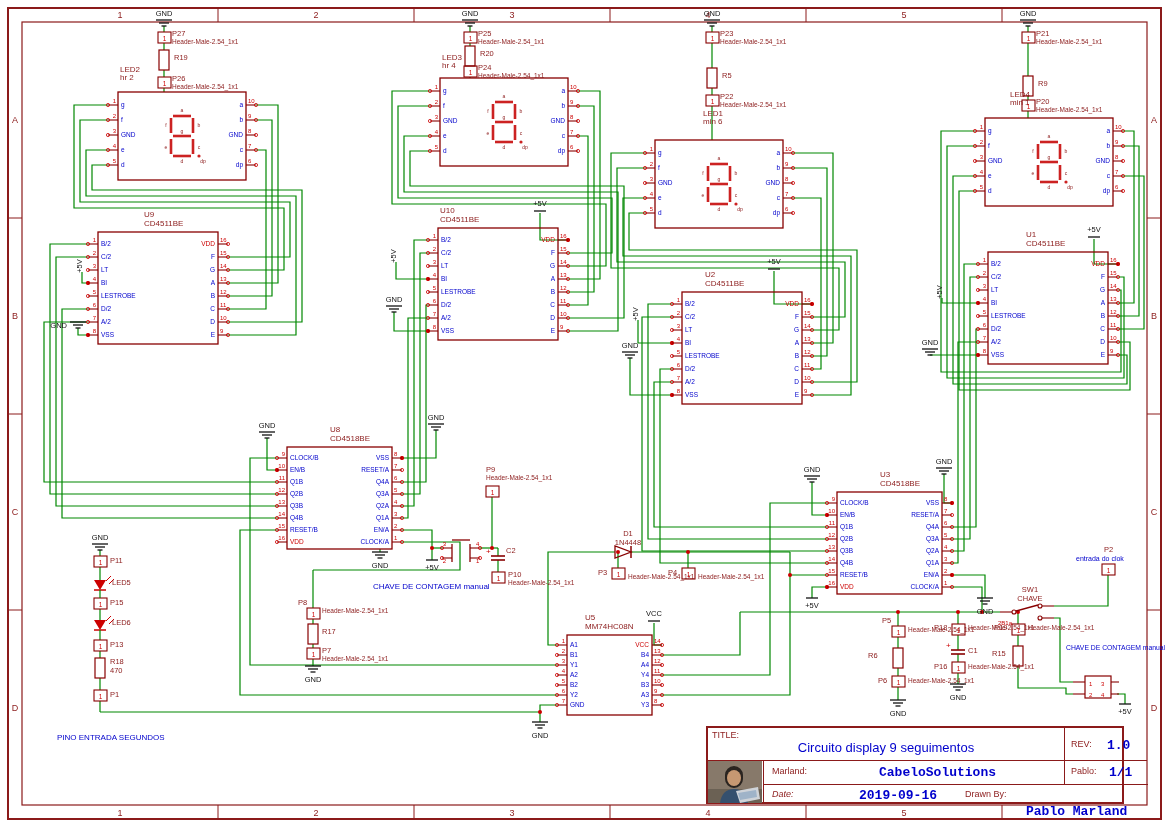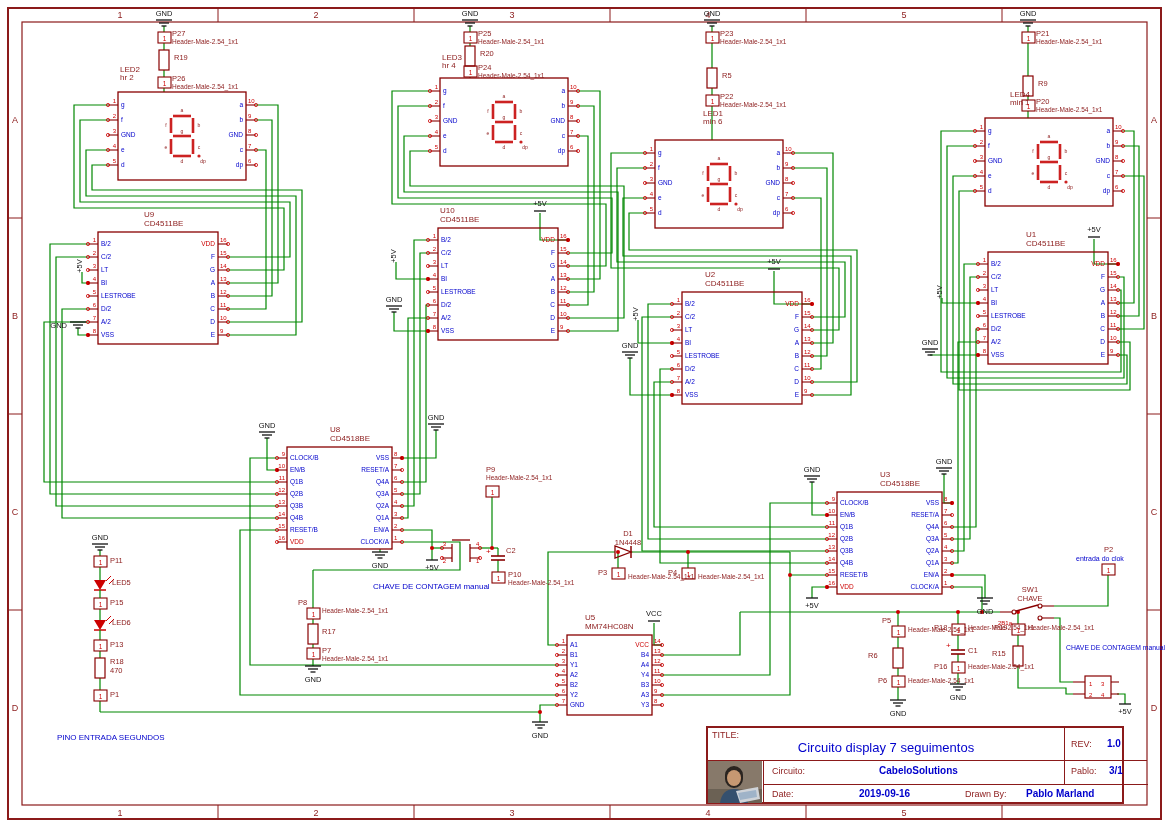--- a/index.html
+++ b/index.html
@@ -3,21 +3,21 @@
 <meta charset="utf-8">
 <style>
   html,body{margin:0;padding:0;background:#fff;}
   .canvas{position:relative;width:1169px;height:827px;background:#fff;
           font-family:"Liberation Sans", sans-serif;overflow:hidden;}
   #schematic{position:absolute;left:0;top:0;}
   .titleblock{position:absolute;left:706px;top:726px;width:418px;height:78px;
               border:2px solid #8b1a1a;box-sizing:border-box;background:#fff;}
   .tb-cell{position:absolute;box-sizing:border-box;}
   .tb-label{color:#8b1a1a;font-size:9px;}
-  .tb-value{color:#0000cc;font-weight:bold;font-size:10px;}
+  .tb-value{color:#0000cc;font-weight:bold;font-size:13px;font-family:Liberation Mono, monospace;}
   .tb-title{color:#0000cc;font-size:13px;}
   .tb-row2{border-top:1.5px solid #8b1a1a;}
   .tb-rightcol{border-left:1.5px solid #8b1a1a;}
 </style>
 </head>
 <body>
 
 <div class="canvas">
   <svg id="schematic" width="1169" height="827">
       <g>
@@ -1348,48 +1348,48 @@
         <text x="1076" y="561" fill="#0000cc" font-size="7" text-anchor="start">entrada do clok</text>
       </g>
       <g>
         <text x="998" y="625" fill="#c00000" font-size="6" text-anchor="start">2B1a</text>
       </g>
     </svg>
 
   <div class="titleblock">
 
     <span class="tb-cell tb-label" style="left:4px;top:2px;">TITLE:</span>
-    <span class="tb-cell tb-title" style="left:0;top:12px;width:356px;text-align:center;">Circuito display 7 seguimentos</span>
+    <span class="tb-cell tb-title" style="left:0;top:12px;width:356px;text-align:center;">Circuito display 9 seguimentos</span>
 
     <div class="tb-cell tb-rightcol" style="left:356px;top:0;width:82px;height:56px;">
       <span class="tb-cell tb-label" style="left:6px;top:11px;">REV:</span>
       <span class="tb-cell tb-value" style="left:42px;top:10px;">1.0</span>
       <div class="tb-cell tb-row2" style="left:0;top:32px;width:82px;height:24px;">
         <span class="tb-cell tb-label" style="left:6px;top:5px;">Pablo:</span>
-        <span class="tb-cell tb-value" style="left:44px;top:4px;">3/1</span>
+        <span class="tb-cell tb-value" style="left:44px;top:4px;">1/1</span>
       </div>
     </div>
 
     <div class="tb-cell tb-row2" style="left:0;top:32px;width:56px;height:44px;border-right:1.5px solid #8b1a1a;">
       <svg width="54" height="42">
         <rect x="0" y="0" width="54" height="42" fill="#87796a"></rect>
         <rect x="0" y="28" width="54" height="14" fill="#6b6154"></rect>
         <path d="M17 14 a9 9 0 0 1 18 0 v4 a9 9 0 0 1 -18 0 z" fill="#2a2420"></path>
         <ellipse cx="26" cy="17" rx="7" ry="8" fill="#c69872"></ellipse>
         <path d="M12 42 q2 -14 14 -14 q12 0 14 14 z" fill="#35506e"></path>
         <polygon points="28,30 50,26 52,38 32,42" fill="#cfd3d8"></polygon>
         <polygon points="30,32 48,29 49,36 32,39" fill="#9fb3c8"></polygon>
       </svg>
     </div>
 
     <div class="tb-cell tb-row2" style="left:56px;top:32px;width:300px;height:24px;">
-      <span class="tb-cell tb-label" style="left:8px;top:5px;">Circuito:</span>
+      <span class="tb-cell tb-label" style="left:8px;top:5px;">Marland:</span>
       <span class="tb-cell tb-value" style="left:115px;top:4px;">CabeloSolutions</span>
     </div>
 
     <div class="tb-cell tb-row2" style="left:56px;top:56px;width:384px;height:22px;">
-      <span class="tb-cell tb-label" style="left:8px;top:4px;">Date:</span>
+      <span class="tb-cell tb-label" style="left:8px;top:4px;font-style:italic;">Date:</span>
       <span class="tb-cell tb-value" style="left:95px;top:3px;">2019-09-16</span>
       <span class="tb-cell tb-label" style="left:190px;top:4px;padding-left:11px;">Drawn By:</span>
-      <span class="tb-cell tb-value" style="left:262px;top:3px;">Pablo Marland</span>
+      <span class="tb-cell tb-value" style="left:262px;top:19px;">Pablo Marland</span>
     </div>
   </div>
 </div>
 
 </body></html>

